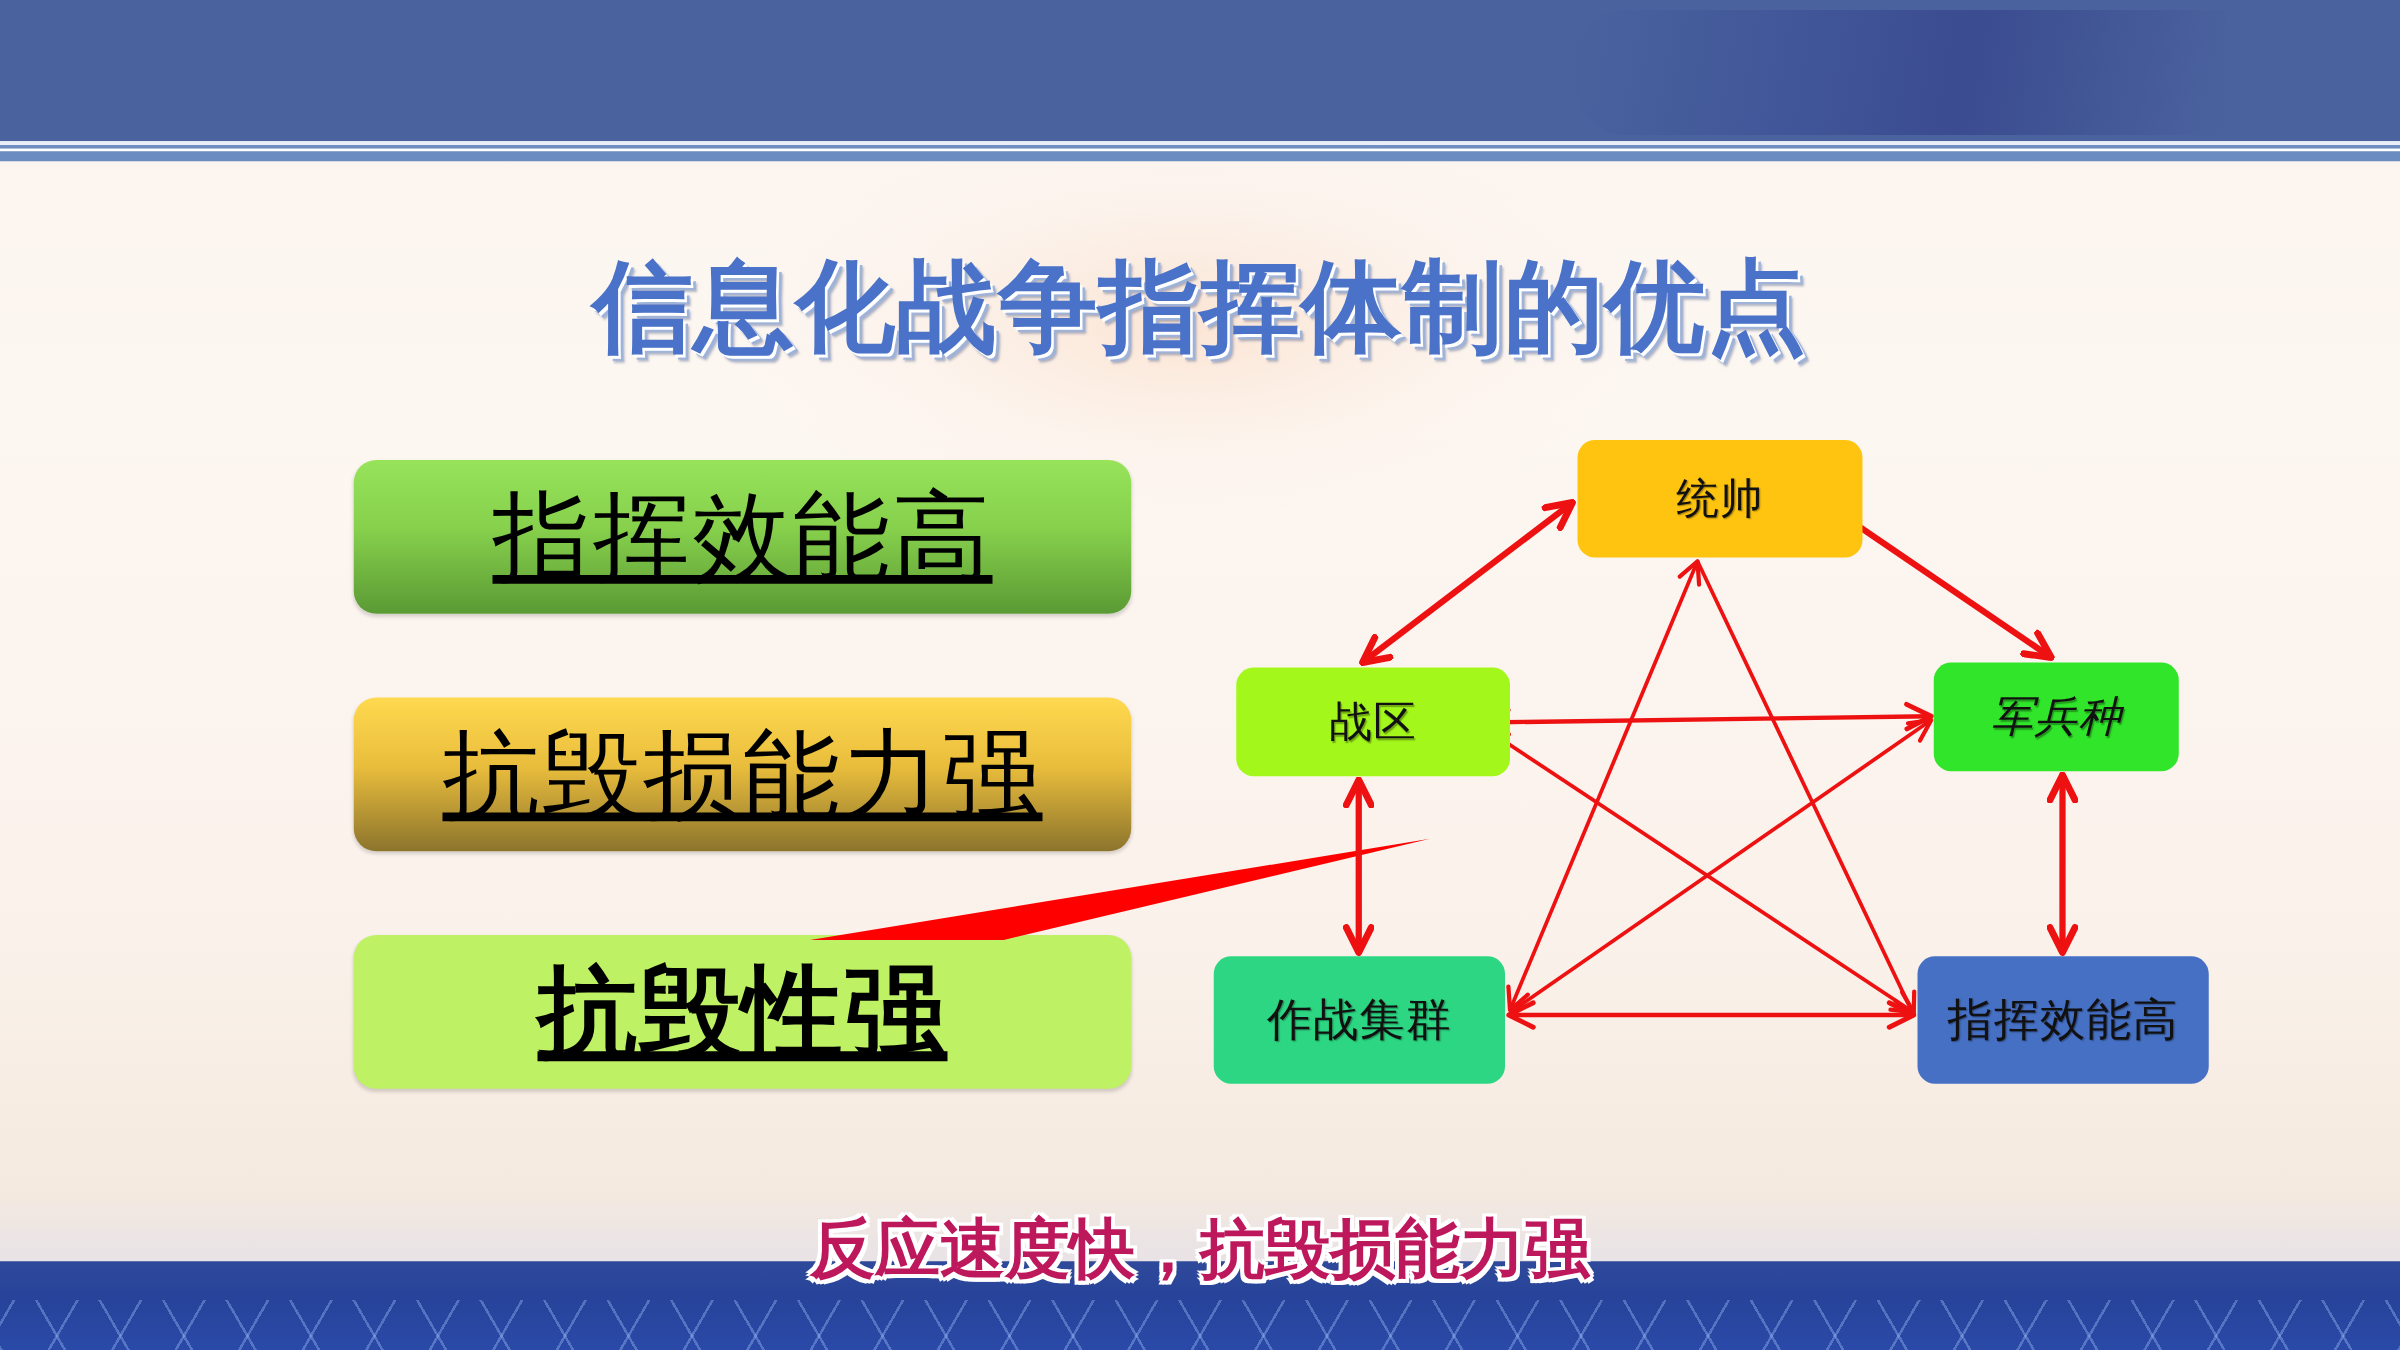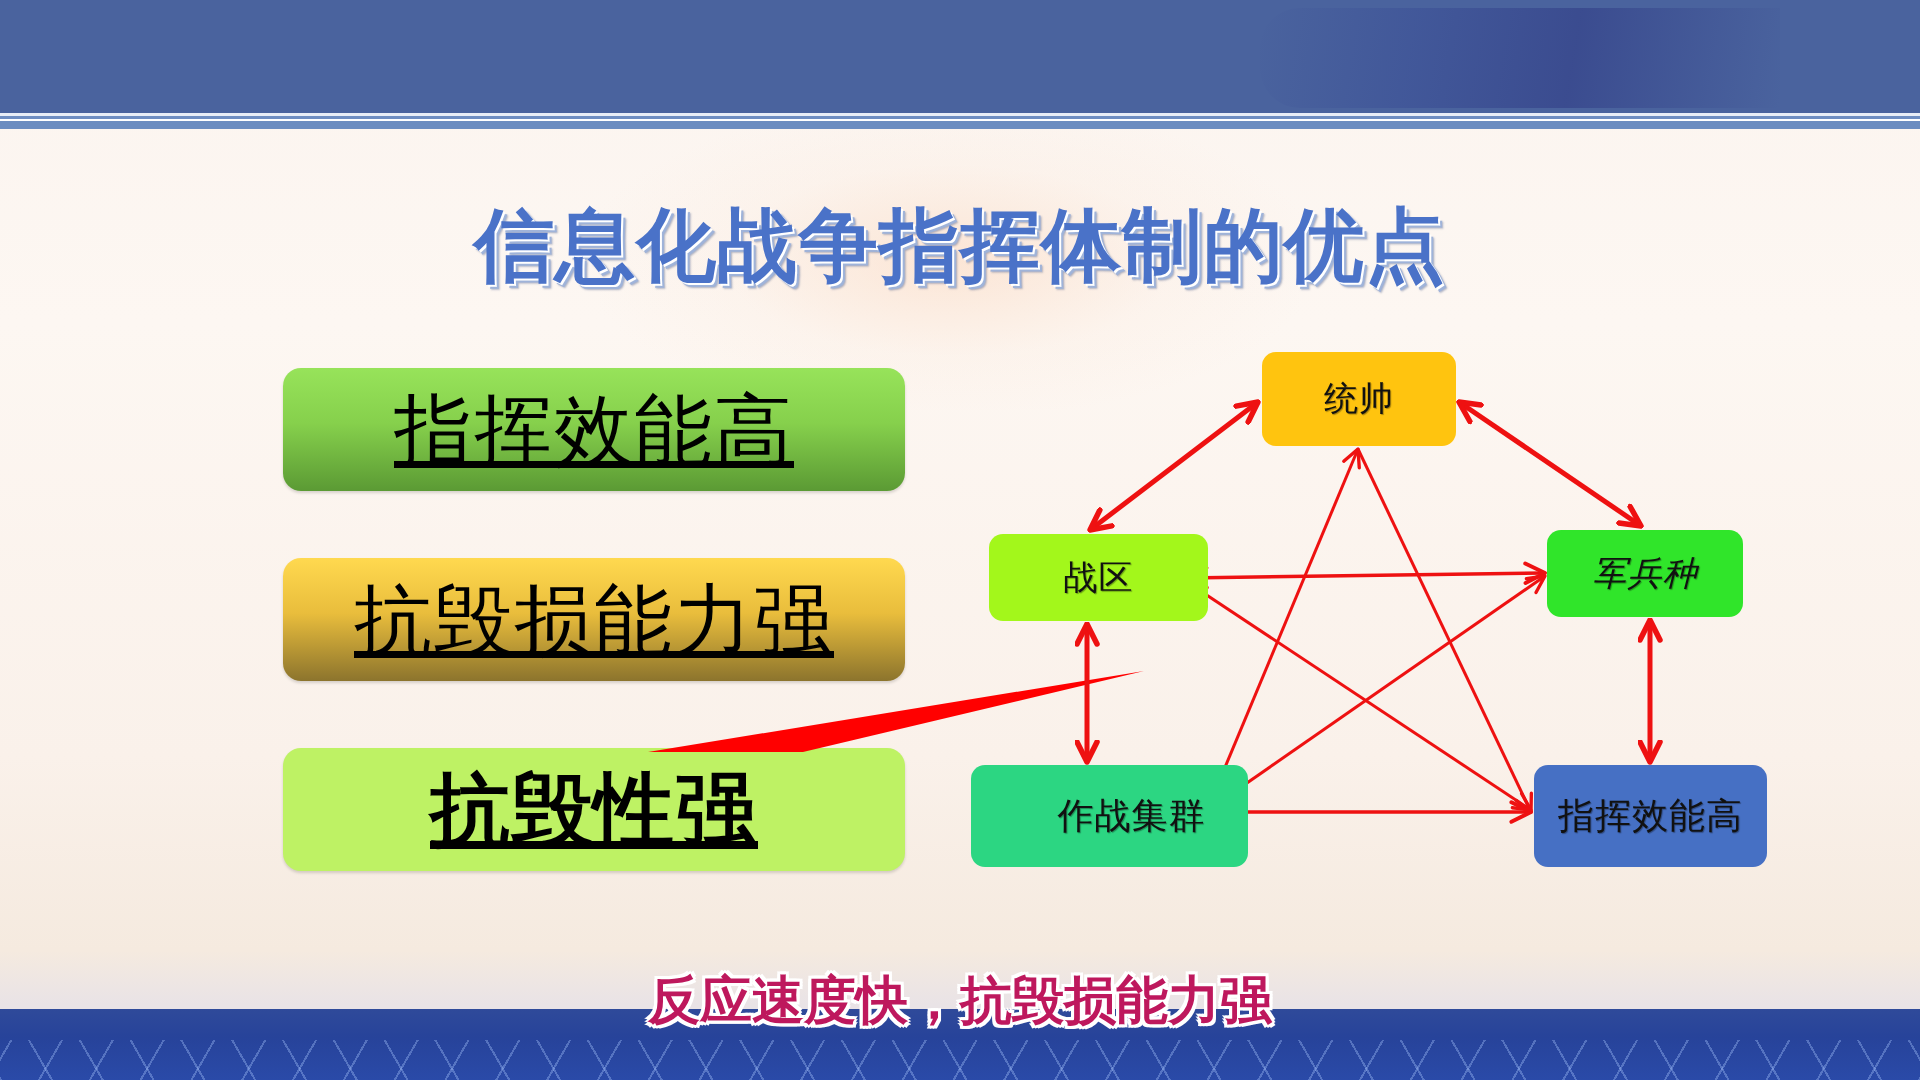--- a/index.html
+++ b/index.html
@@ -54,24 +54,24 @@
   .wedge { position: absolute; left: 0; top: 0; width: 1920px; height: 1080px; pointer-events: none; }
 
   .diagram-svg { position: absolute; left: 0; top: 0; width: 1920px; height: 1080px; }
 
   .node {
     position: absolute; border-radius: 14px;
     display: flex; align-items: center; justify-content: center;
     color: #111; font-size: 34px; letter-spacing: 1px;
     text-shadow: 1px 1px 1px rgba(0,0,0,0.35);
   }
-  .node.n-commander { left: 1262px; top: 352px; width: 194px; height: 94px; background: #ffc40f; }
+  .node.n-commander { left: 1262px; top: 352px; width: 228px; height: 94px; background: #ffc40f; }
   .node.n-theater   { left: 989px;  top: 534px; width: 219px; height: 87px; background: #a3f71b; }
   .node.n-services  { left: 1547px; top: 530px; width: 196px; height: 87px; background: #30e52a; font-style: italic; }
-  .node.n-group     { left: 971px;  top: 765px; width: 233px; height: 102px; background: #2cd682; font-size: 36px; padding-left: 44px; }
+  .node.n-group     { left: 971px;  top: 765px; width: 233px; height: 102px; background: #2cd682; font-size: 36px; }
   .node.n-unit      { left: 1534px; top: 765px; width: 233px; height: 102px; background: #4670c4; font-size: 36px; }
 
   .bottom-band {
     position: absolute; left: 0; top: 1009px; width: 1920px; height: 71px;
     background: linear-gradient(180deg, #2f4a9a 0%, #27439a 40%, #2a4aa8 100%);
   }
   .bottom-hex {
     position: absolute; left: 0; top: 1040px; width: 1920px; height: 40px;
     background:
       repeating-linear-gradient(60deg, rgba(170,200,255,0.35) 0 2px, transparent 2px 44px),

